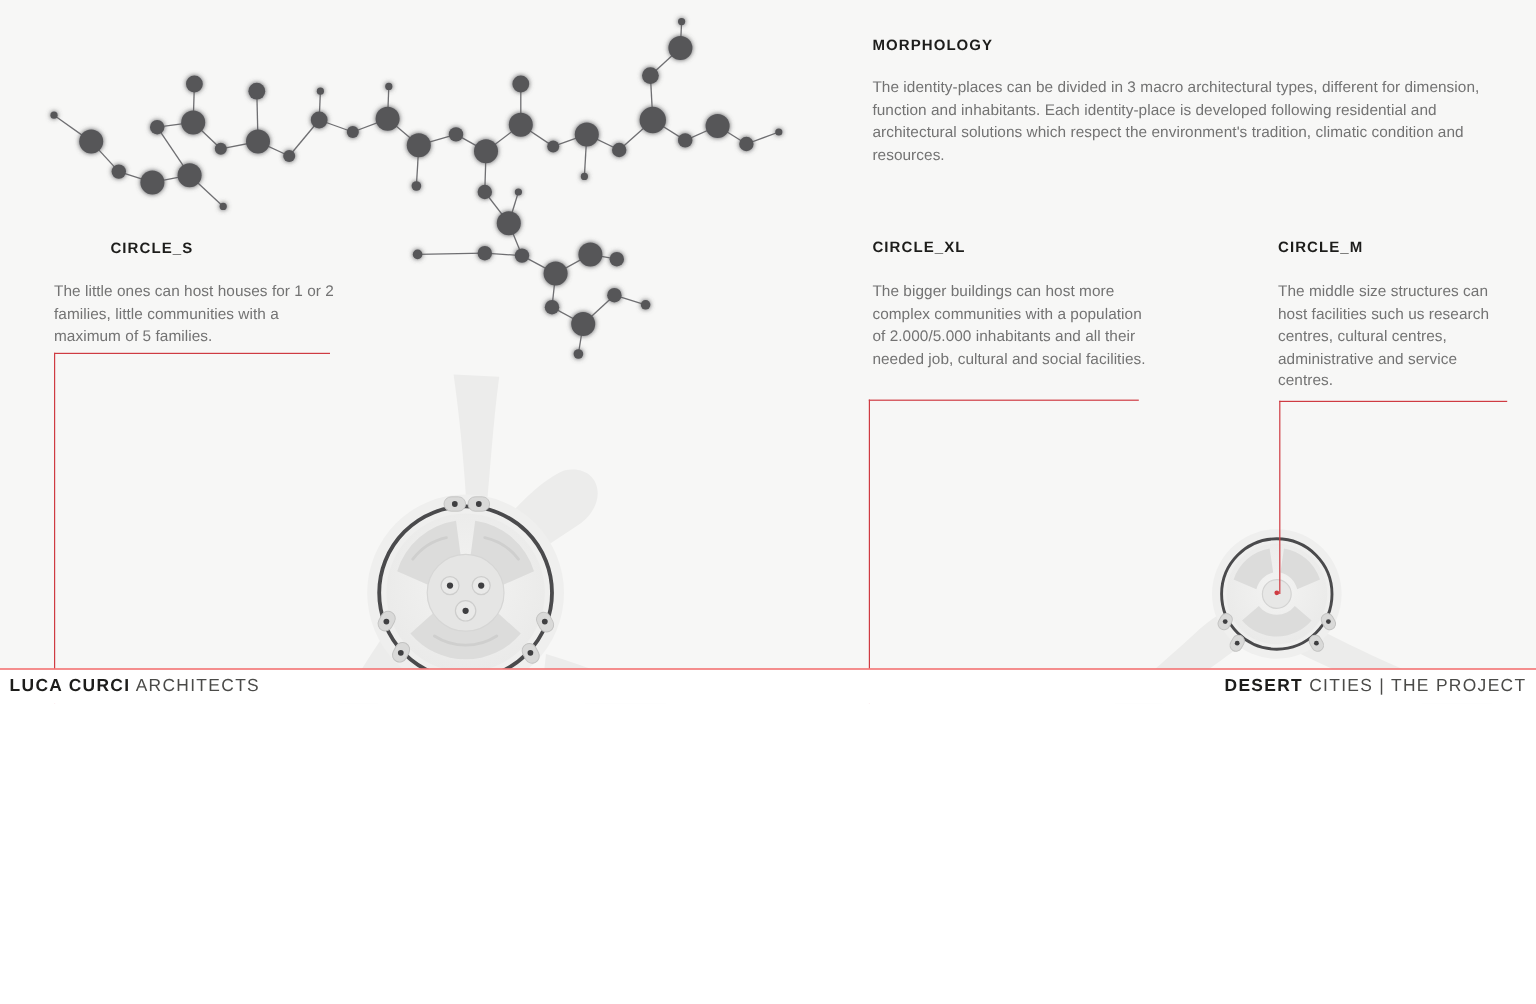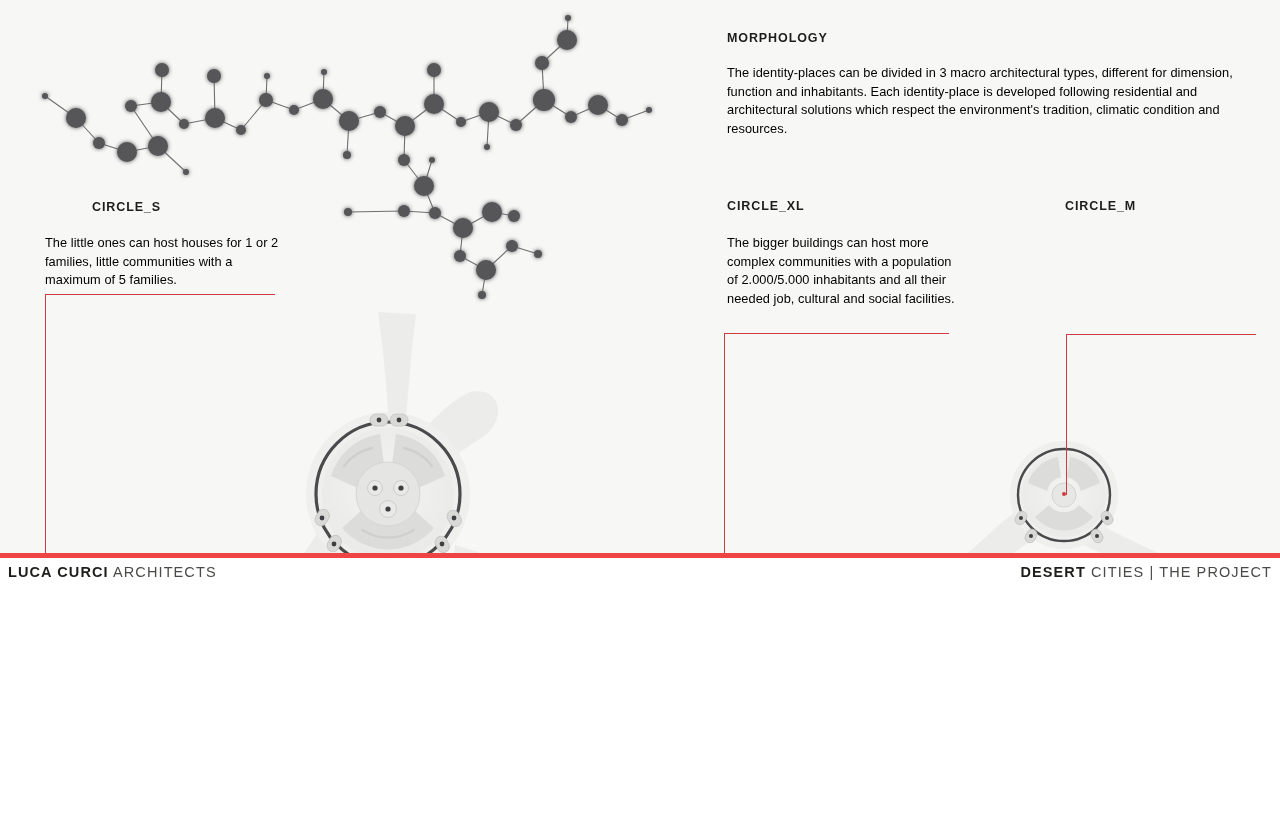--- a/index.html
+++ b/index.html
@@ -25,33 +25,33 @@
     font-size: 12.5px;
     font-weight: bold;
     letter-spacing: 0.9px;
     color: #1d1d1b;
     white-space: nowrap;
   }
   .body-text {
     position: absolute;
     font-size: 12.8px;
     line-height: 18.5px;
-    color: #000000;
+    color: #737373;
     letter-spacing: 0.05px;
   }
 
   
   #footer {
     position: absolute;
     left: 0;
     bottom: 0;
     width: 1280px;
     height: 28px;
     background: #ffffff;
-    border-top: 5px solid #ef4444;
+    border-top: 1px solid #ef4444;
   }
   #footer-left {
     position: absolute;
     left: 8px;
     top: 6px;
     font-size: 14.5px;
     letter-spacing: 1.1px;
     color: #4a4a48;
     white-space: nowrap;
   }
@@ -398,20 +398,21 @@
   <div class="heading" style="left:727px; top:31px;">MORPHOLOGY</div>
   <div class="body-text" style="left:727px; top:64px; width:520px;">The identity-places can be divided in 3 macro architectural types, different for dimension, function and inhabitants. Each identity-place is developed following residential and architectural solutions which respect the environment's tradition, climatic condition and resources.</div>
 
   <div class="heading" style="left:45px; top:200px;margin-left:47px;">CIRCLE_S</div>
   <div class="body-text" style="left:45px; top:234px; width:240px;">The little ones can host houses for 1 or 2 families, little communities with a maximum of 5 families.</div>
 
   <div class="heading" style="left:727px; top:199px;">CIRCLE_XL</div>
   <div class="body-text" style="left:727px; top:234px; width:232px;">The bigger buildings can host more complex communities with a population of 2.000/5.000 inhabitants and all their needed job, cultural and social facilities.</div>
 
   <div class="heading" style="left:1065px; top:199px;">CIRCLE_M</div>
+  <div class="body-text" style="left:1065px; top:234px; width:195px;">The middle size structures can host facilities such us research centres, cultural centres, administrative and service centres.</div>
 
   <div id="scalebar">
     <div class="sb-labels">
       <span id="sb-lab-0">0</span>
       <span id="sb-lab-100">100</span>
       <span id="sb-lab-500">500 m</span>
     </div>
     <svg width="130" height="13">
       <g stroke="#bdbdbb" stroke-width="1.1" fill="none">
         <path d="M4,2 L4,9 L26,9 L26,2"></path>

